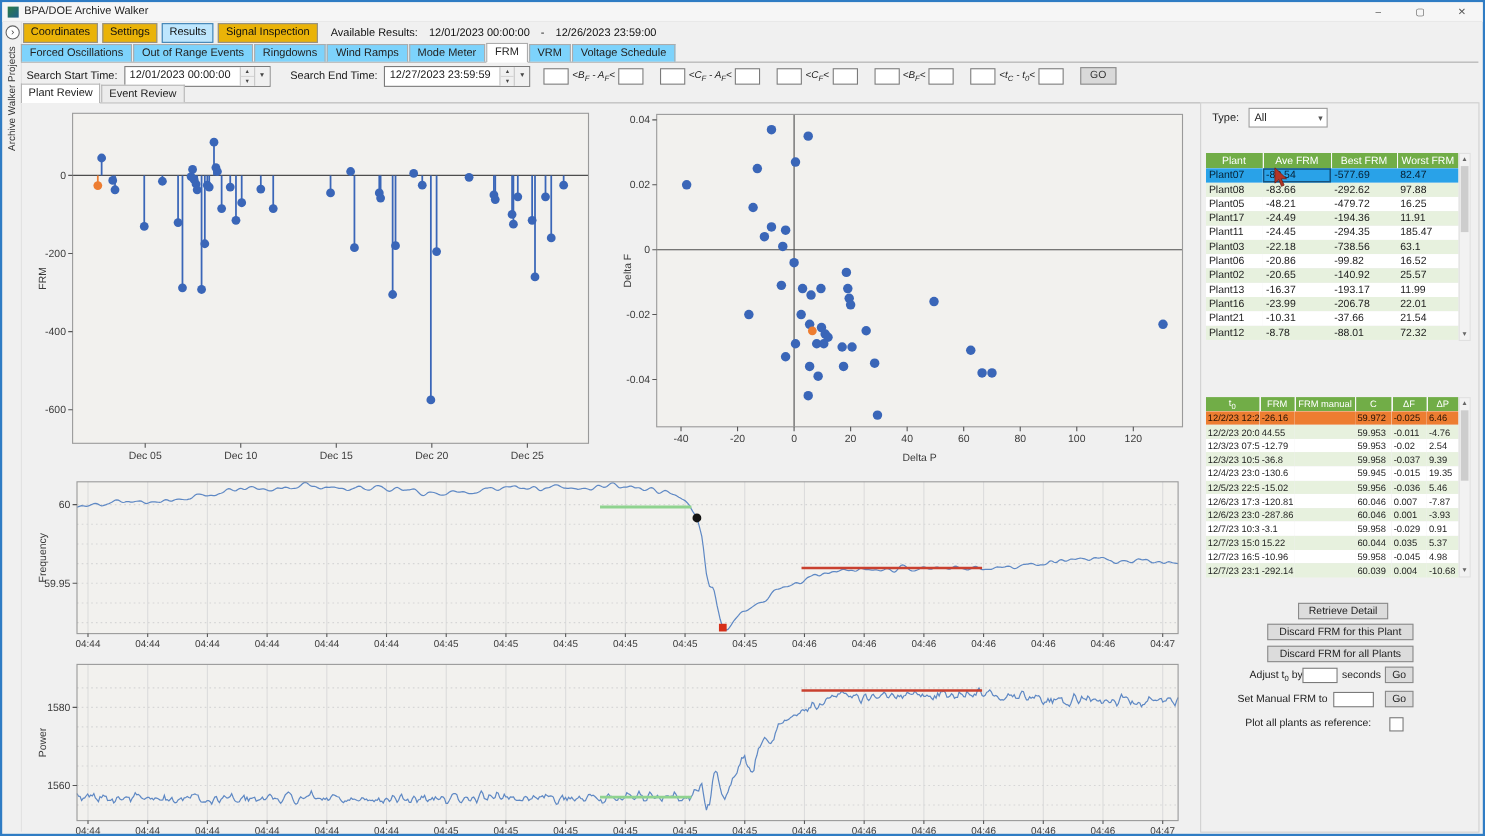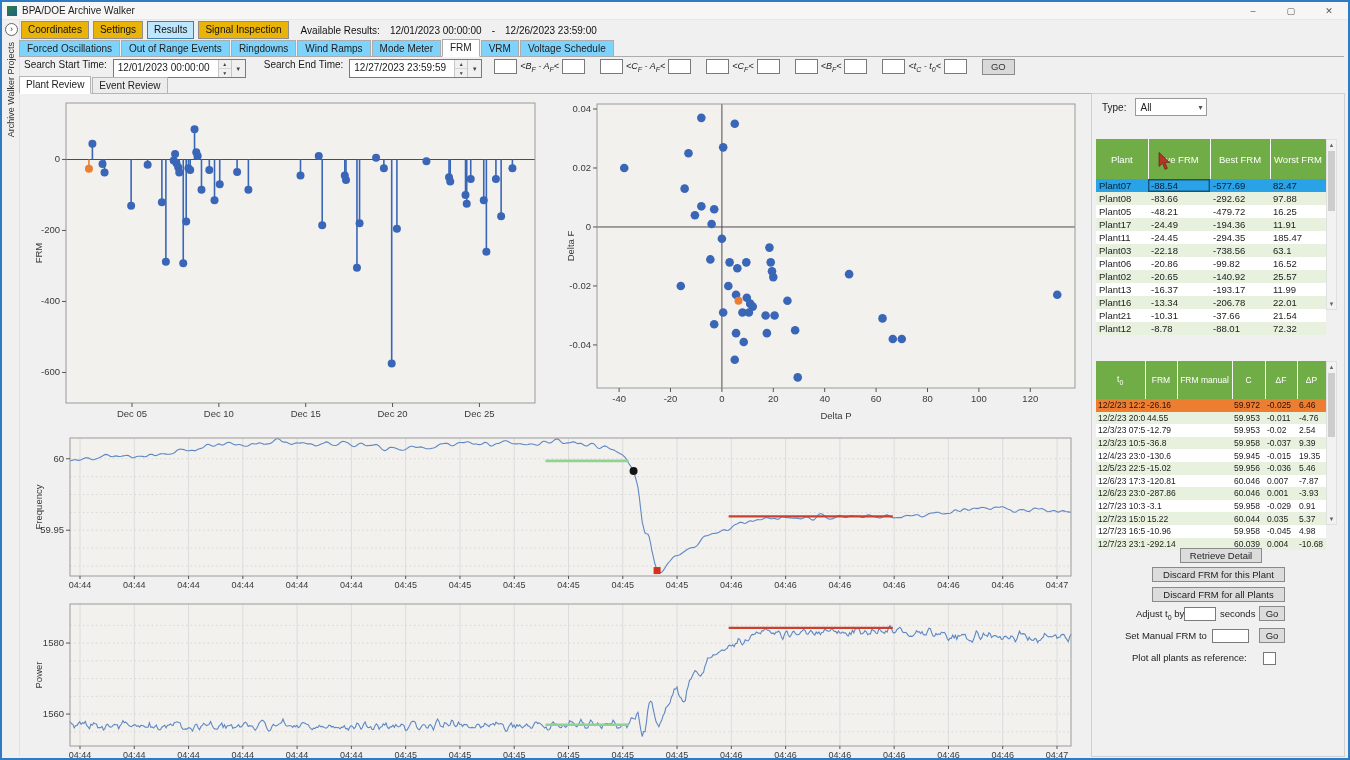--- a/index.html
+++ b/index.html
@@ -18,21 +18,21 @@
   
   .toolbar{position:absolute;left:19px;top:19px;height:18px;display:flex;align-items:center;gap:4px;}
   .tbtn{border:1px solid #8f8f8f;background:#eab308;padding:2px 6px 3px;font-size:10px;color:#111;}
   .tbtn.active{background:#bee6fd;border-color:#3c7fb1;}
   .avail{margin-left:8px;display:flex;gap:10px;color:#111;font-size:10px;}
   
   .maintabs{position:absolute;left:17px;top:37px;right:4px;height:17px;display:flex;align-items:flex-end;border-bottom:1px solid #acacac;}
   .mtab{border:1px solid #acacac;border-bottom:none;background:#7dd3fc;padding:2px 7px;font-size:10px;margin-right:1px;color:#222;}
   .mtab.active{background:#fff;position:relative;margin-bottom:-1px;border-bottom:1px solid #fff;padding-bottom:3px;}
   
-  .searchrow{position:absolute;left:22px;top:57px;height:20px;display:flex;align-items:flex-start;font-size:10px;white-space:nowrap;}
+  .searchrow{position:absolute;left:22px;top:57px;height:20px;display:flex;align-items:center;font-size:10px;white-space:nowrap;}
   .dtwrap{display:flex;align-items:stretch;height:17px;border:1px solid #7a7a7a;background:#fff;margin-left:6px;}
   .dtval{padding:2px 4px 0;font-size:10px;width:96px;}
   .spincol{width:12px;border-left:1px solid #c6c6c6;display:flex;flex-direction:column;background:#f0f0f0;}
   .spincol div{flex:1;font-size:5px;line-height:8px;text-align:center;color:#444;}
   .spincol div:first-child{border-bottom:1px solid #d5d5d5;}
   .ddbtn{width:13px;border-left:1px solid #c6c6c6;background:#f0f0f0;font-size:6px;display:flex;align-items:center;justify-content:center;color:#444;}
   .fgroup{display:flex;align-items:center;margin-left:9px;}
   .fbox{width:21px;height:13px;border:1px solid #7a7a7a;background:#fff;margin:0 3px;}
   .flabel{font-style:italic;font-size:9px;color:#222;}
   .flabel sub{font-size:7px;}
@@ -46,21 +46,21 @@
   #chart-frm_stem{left:28px;top:95px;width:527px;height:325px;}
   #chart-delta_scatter{left:560px;top:95px;width:527px;height:325px;}
   #chart-frequency_line{left:28px;top:430px;width:1059px;height:160px;}
   #chart-power_line{left:28px;top:592px;width:1059px;height:166px;}
   
   .rightpanel{position:absolute;left:1089px;top:91px;width:254px;height:664px;box-sizing:border-box;border:1px solid #d0d0d0;background:#f0f0f0;}
   .typerow{position:absolute;left:10px;top:4px;display:flex;align-items:center;gap:9px;font-size:10px;}
   .typesel{width:62px;height:16px;border:1px solid #999;background:#fff;display:flex;align-items:center;justify-content:space-between;padding:0 4px;font-size:10px;color:#222;}
   .typesel .chev{font-size:8px;color:#555;}
   table.wtable{position:absolute;border-collapse:collapse;table-layout:fixed;background:transparent;}
-  .wtable th{background:#71ad47;color:#fff;font-weight:normal;height:14px;padding:13px 2px;text-align:center;border-right:1px solid rgba(255,255,255,.55);overflow:hidden;white-space:nowrap;}
+  .wtable th{background:#71ad47;color:#fff;font-weight:normal;height:14px;padding:0 2px;text-align:center;border-right:1px solid rgba(255,255,255,.55);overflow:hidden;white-space:nowrap;}
   .wtable td{height:13px;padding:0 3px;color:#1c1c1c;white-space:nowrap;overflow:hidden;background:#fff;}
   .wtable tbody tr:nth-child(even) td{background:#e7f1de;}
   .wtable tbody tr.selblue td{background:#29a2e8;color:#062033;}
   .wtable tbody tr.selorange td{background:#ed7d31;color:#241205;}
   td.cellfocus{box-shadow:inset 0 0 0 1.4px #14537f;}
   #plant-table{left:4px;top:45px;width:230px;font-size:9.5px;}
   #plant-table th{font-size:9.5px;}
   #event-table{left:4px;top:267px;width:230px;font-size:8.5px;}
   #event-table th{font-size:8.5px;height:12px;}
   #event-table td{height:12.6px;padding:0 2px;}
@@ -601,21 +601,21 @@
             <td>25.57</td>
           </tr>
           <tr>
             <td>Plant13</td>
             <td>-16.37</td>
             <td>-193.17</td>
             <td>11.99</td>
           </tr>
           <tr>
             <td>Plant16</td>
-            <td>-13.34</td>
+            <td>-23.99</td>
             <td>-206.78</td>
             <td>22.01</td>
           </tr>
           <tr>
             <td>Plant21</td>
             <td>-10.31</td>
             <td>-37.66</td>
             <td>21.54</td>
           </tr>
           <tr>

